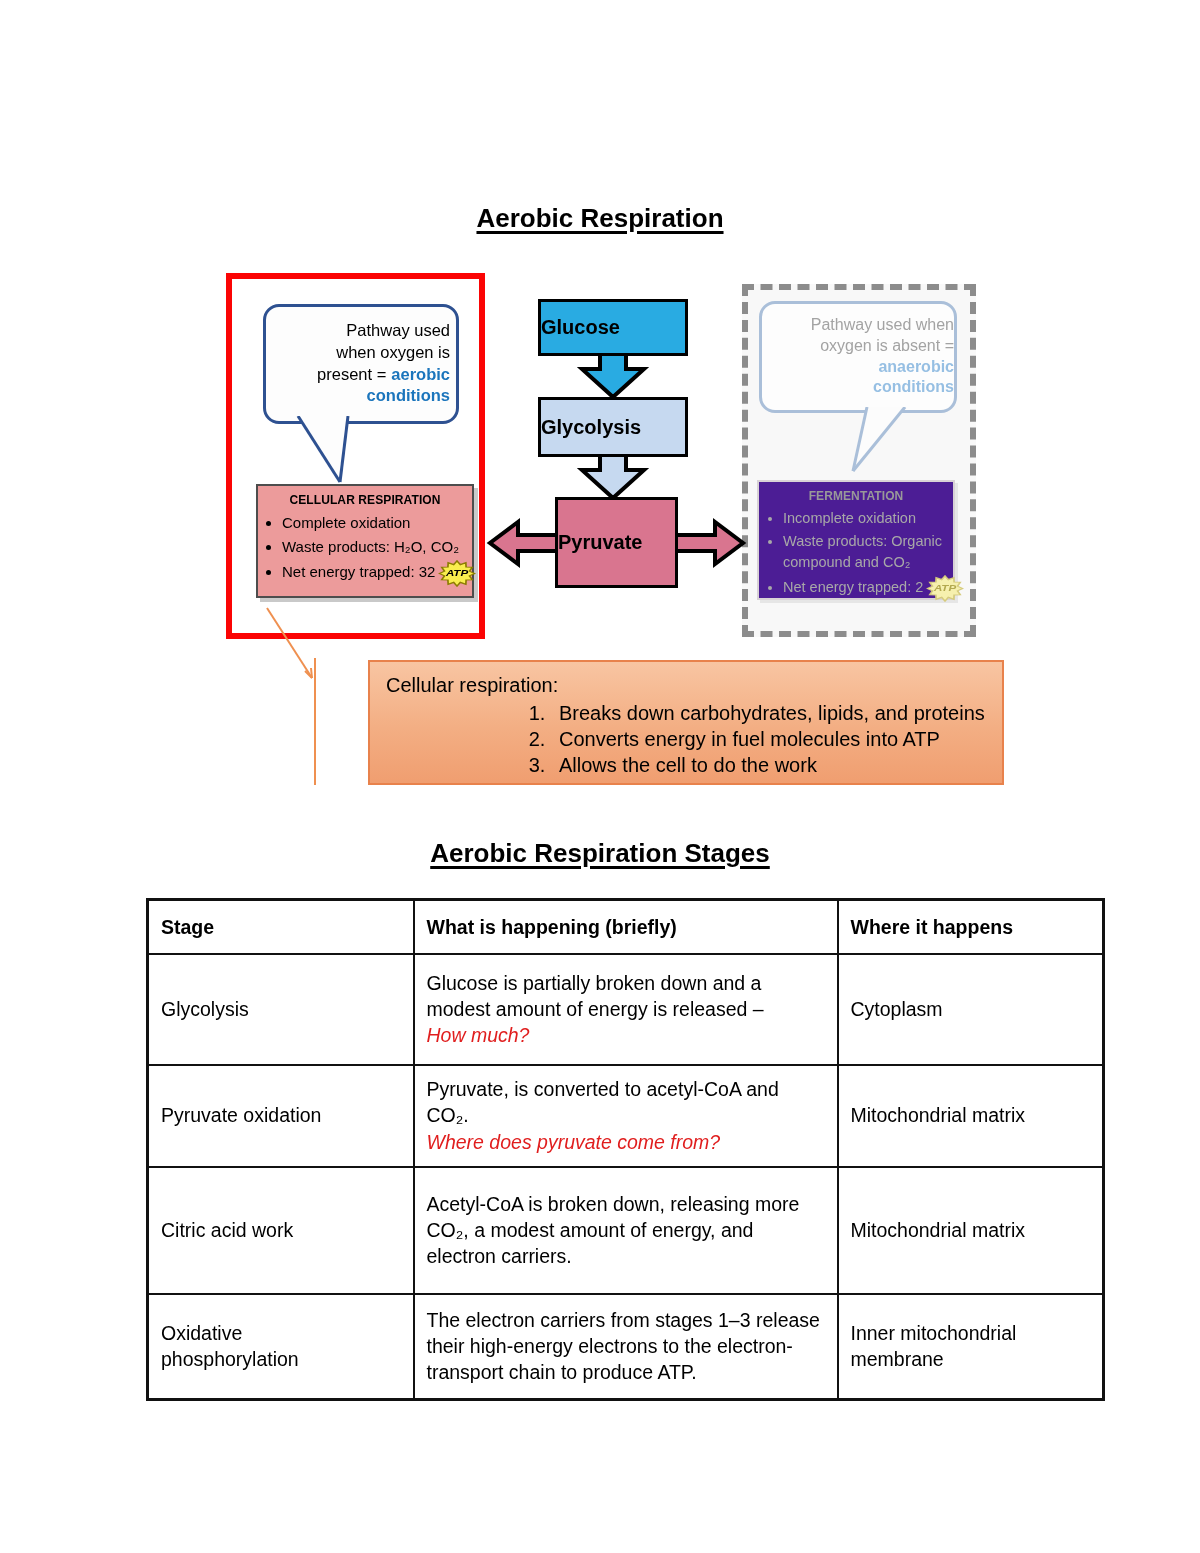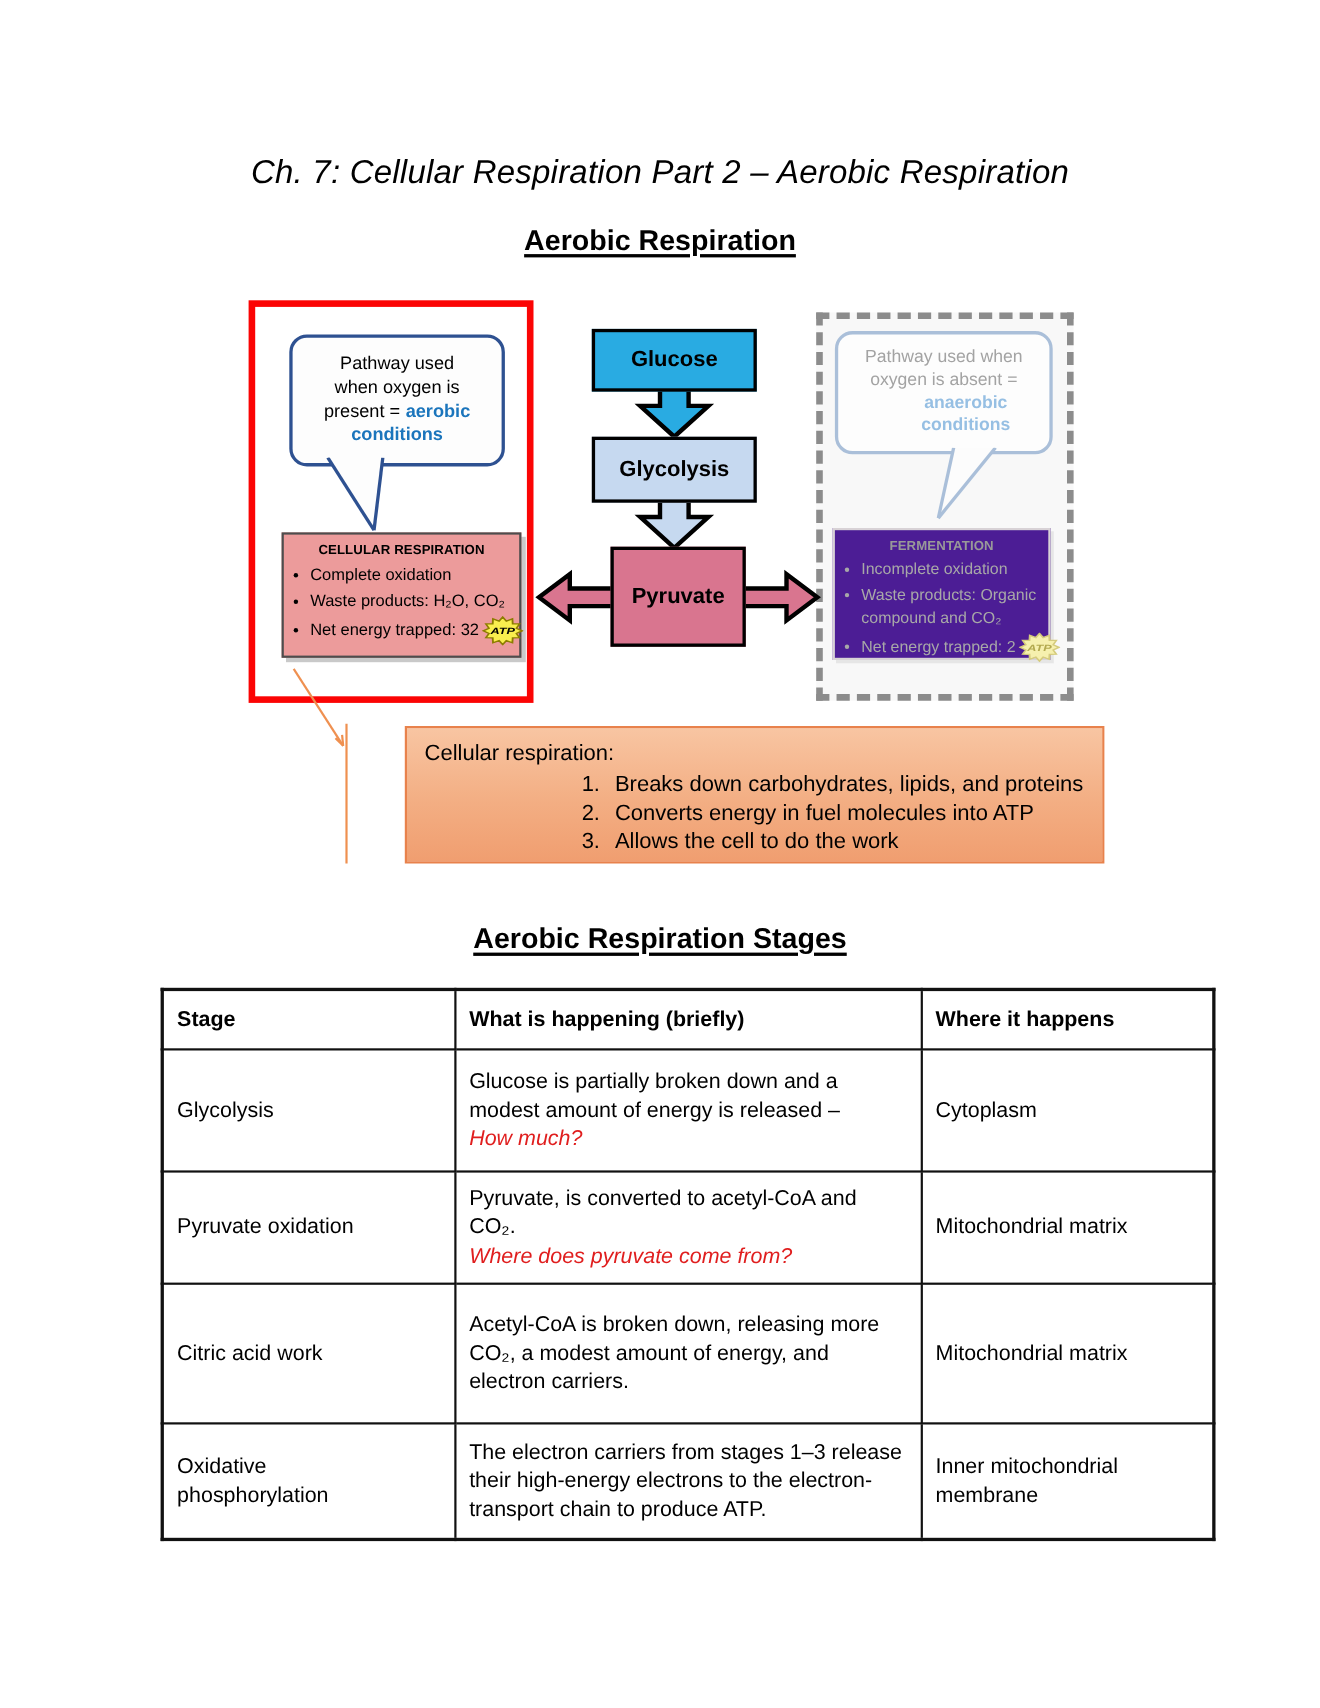--- a/index.html
+++ b/index.html
@@ -10,21 +10,21 @@
   .doc-title { top:140px; left:0; width:100%; text-align:center; font-size:30px; font-style:italic; letter-spacing:.2px; }
   .section-heading { left:0; width:100%; text-align:center; font-size:26px; font-weight:bold;
       text-decoration:underline; text-decoration-thickness:3px; text-underline-offset:4px; }
   .h1 { top:203px; } .h2 { top:838px; }
 
   
   .aerobic-panel { left:226px; top:273px; width:259px; height:366px; border:6px solid #fb0404; background:#fff; }
   .anaerobic-panel { left:742px; top:284px; width:234px; height:353px; border:6px dashed #8c8c8c; background:#f8f8f8; }
 
   
-  .bubble { border-radius:16px; background:#fdfdfd; text-align:center; z-index:2; }
+  .bubble { border-radius:16px; background:#fdfdfd; text-align:right; z-index:2; }
   .bubble-1 { left:263px; top:304px; width:196px; height:120px; border:3px solid #2e5191; padding:13px 6px 0;
       font-size:16.5px; line-height:1.32; white-space:pre-line; }
   .bubble-1 .hl { color:#1b75bc; font-weight:bold; margin-left:5px; }
   .bubble-2 { left:759px; top:301px; width:198px; height:112px; border:3px solid #aabfd9; padding-top:11px;
       font-size:16px; line-height:1.3; color:#a3a3a3; }
   .bubble-2 .plain, .bubble-2 .hl { display:block; white-space:pre-line; }
   .bubble-2 .hl { color:#96bfe3; font-weight:bold;padding-left:40px; }
   .tail { z-index:3; }
 
   
@@ -34,21 +34,21 @@
   .card li { margin-bottom:2px; }
   .card li.energy { white-space:nowrap; }
   .card-respiration { left:256px; top:484px; width:218px; height:114px; background:#ec9b9b;
       border:2px solid #4d4d4d; box-shadow:4px 4px 0 #c9c9c9; }
   .card-fermentation { left:757px; top:480px; width:198px; height:120px; background:#4c1d95;
       border:2px solid #d8d2d6; box-shadow:3px 3px 0 #e6e6e6; }
   .card-fermentation .card-title { color:#999; }
   .card-fermentation ul { color:#a8a8a8; font-size:14.5px; }
 
   
-  .flow-box { display:flex; align-items:center; justify-content:center; font-weight:bold; font-size:20px;
+  .flow-box { display:flex; align-items:center; font-weight:bold; font-size:20px;
       border:3px solid #000; z-index:2; }
   .box-glucose { left:538px; top:299px; width:150px; height:57px; background:#29abe2; }
   .box-glycolysis { left:538px; top:397px; width:150px; height:60px; background:#c6d9f0; }
   .box-pyruvate { left:555px; top:497px; width:123px; height:91px; background:#d9758f; }
   .arrow { z-index:1; }
 
   
   .atp-badge { position:relative; display:inline-block; width:38px; height:27px; vertical-align:middle; margin-left:3px; }
   .atp-badge svg { position:absolute; inset:0; width:100%; height:100%; }
   .atp-badge polygon { fill:#f9ee4e; stroke:#8d7d00; stroke-width:2.5; }
@@ -72,21 +72,20 @@
   .col-stage { width:266px; } .col-what { width:424px; } .col-where { width:266px; }
   .r1 td { height:111px; } .r2 td { height:102px; } .r3 td { height:127px;margin-top:20px; } .r4 td { height:106px; }
   .stage-cell { white-space:pre-line; }
   .question { color:#e01e1e; font-style:italic; }
 </style>
 </head>
 <body>
 
 <div class="canvas">
 
-  <div class="abs doc-title">Ch. 7: Cellular Respiration Part 2 – Aerobic Respiration</div>
   <div class="abs section-heading h1">Aerobic Respiration</div>
 
   <div class="abs aerobic-panel"></div>
   <div class="abs bubble bubble-1"><span>Pathway used
 when oxygen is
 present =</span><span class="hl">aerobic
 conditions</span></div>
   <svg class="abs tail" style="left:292px; top:416px;" width="60" height="70">
     <polygon points="6,0 56,0 48,66" fill="#fdfdfd"></polygon>
     <line x1="6" y1="0" x2="48" y2="66" stroke="#2e5191" stroke-width="3"></line>

